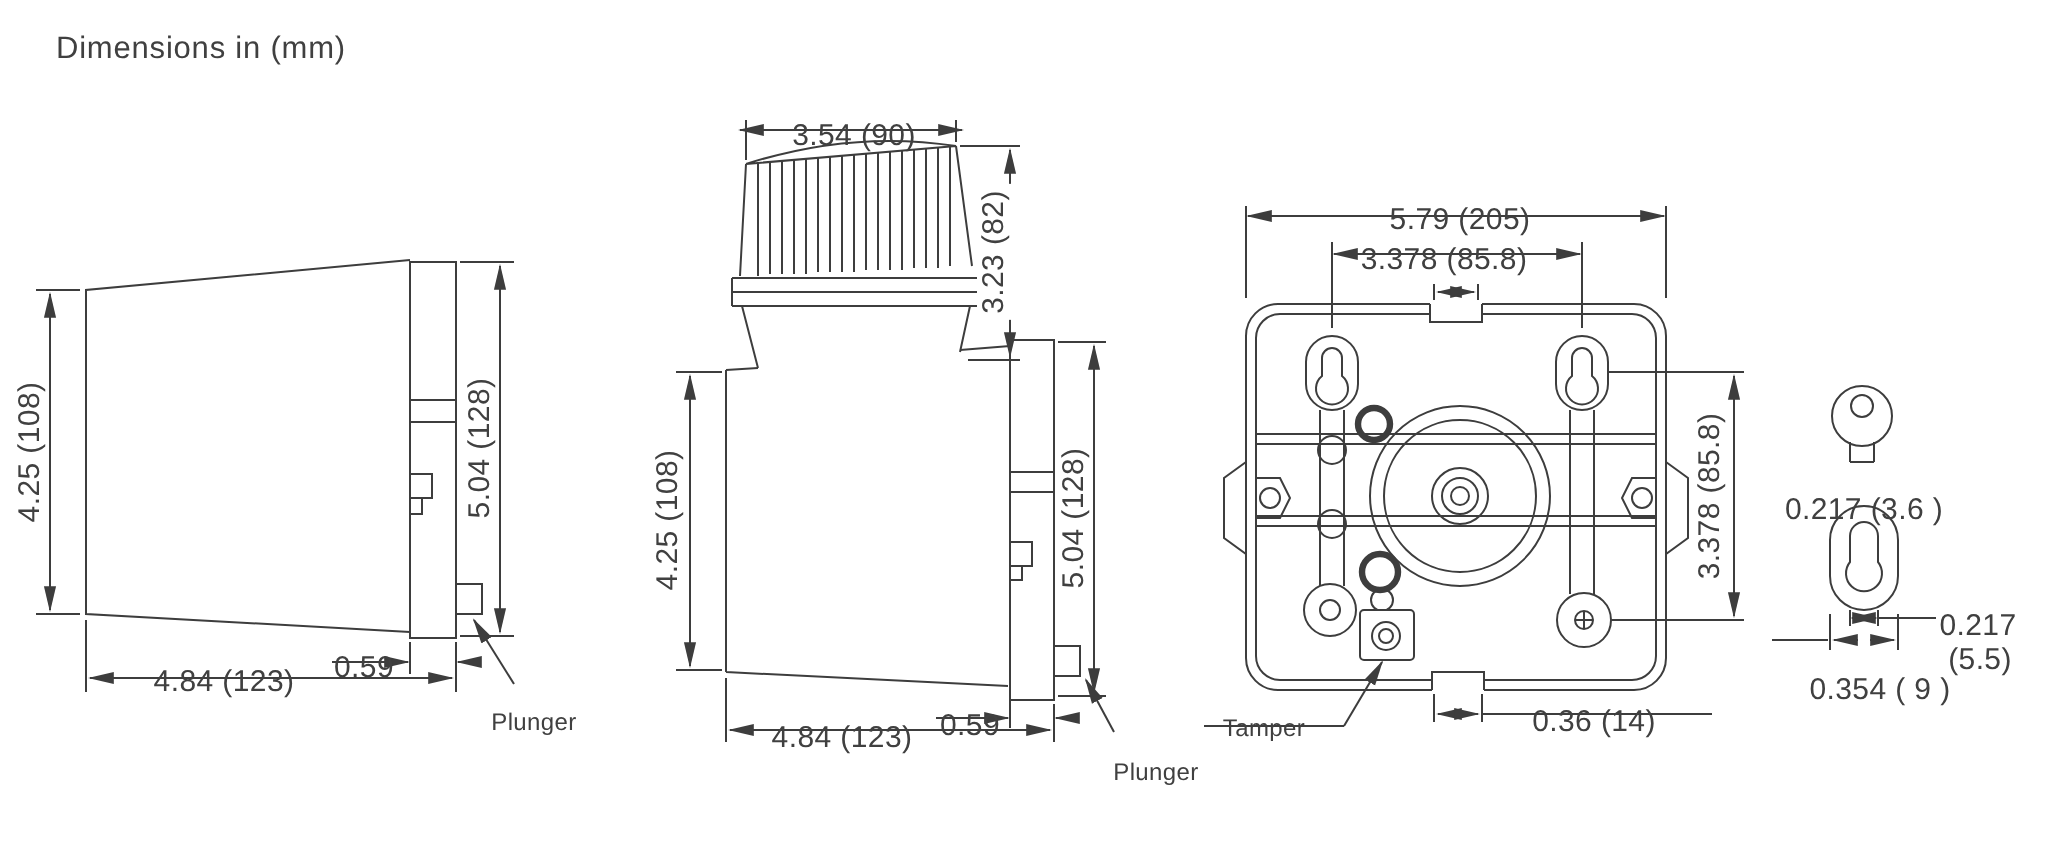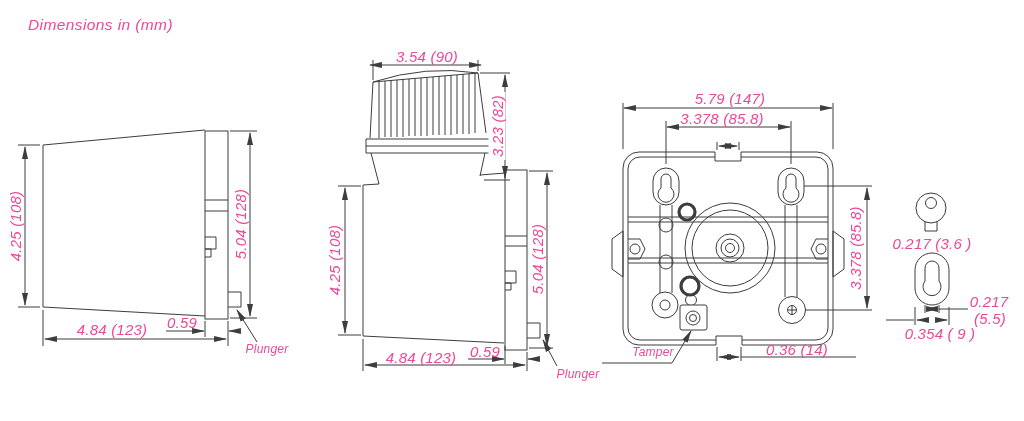--- a/index.html
+++ b/index.html
@@ -1,24 +1,24 @@
 <!DOCTYPE html>
 <html><head>
 <meta charset="utf-8">
 <style>
   html,body{margin:0;padding:0;background:#fff;}
   .canvas{position:relative;width:1024px;height:421px;background:#ffffff;
-    font-family:"Liberation Sans",sans-serif;color:#ec4899;overflow:hidden;font-style:italic;}
+    font-family:"Liberation Sans",sans-serif;color:#404040;overflow:hidden;}
   svg.art{position:absolute;left:0;top:0;}
   .draw *{stroke:#3d3d3d;fill:none;stroke-width:1;stroke-linejoin:miter;stroke-linecap:butt;}
   .draw .wf{fill:#ffffff;}
   .draw .wfn{fill:#ffffff;stroke:none;}
   .draw .thick{stroke-width:3.2;}
   .t{position:absolute;white-space:nowrap;font-size:15px;letter-spacing:.2px;}
-  .c{transform:translate(-50%,-50%);}
+  .c{transform:translate(-50%,-50%);margin-top:12px;}
   .r{transform:translate(-50%,-50%) rotate(-90deg);background:#fff;padding:0 3px;}
   .big{font-size:12px;}
   .title{position:absolute;left:28px;top:16px;font-size:15.5px;letter-spacing:.4px;}
 </style>
 </head>
 <body>
 
 <div class="canvas">
 
   <svg class="art" width="1024" height="421" viewBox="0 0 1024 421">
@@ -151,24 +151,24 @@
   <div class="t c big" style="left:267px;top:349px">Plunger</div>
 
   <div class="t c" style="left:427px;top:56px">3.54  (90)</div>
   <div class="t r" style="left:497px;top:126px">3.23 (82)</div>
   <div class="t r" style="left:334px;top:260px">4.25 (108)</div>
   <div class="t r" style="left:537px;top:259px">5.04 (128)</div>
   <div class="t c" style="left:421px;top:357px">4.84  (123)</div>
   <div class="t c" style="left:485px;top:351px">0.59</div>
   <div class="t c big" style="left:578px;top:374px">Plunger</div>
 
-  <div class="t c" style="left:730px;top:98px">5.79 (147)</div>
+  <div class="t c" style="left:730px;top:98px">5.79 (205)</div>
   <div class="t c" style="left:722px;top:118px">3.378 (85.8)</div>
   <div class="t r" style="left:855px;top:248px">3.378 (85.8)</div>
   <div class="t c" style="left:797px;top:349px">0.36 (14)</div>
-  <div class="t c big" style="left:653px;top:352px">Tamper</div>
+  <div class="t c big" style="left:632px;top:352px">Tamper</div>
 
   <div class="t c" style="left:932px;top:243px">0.217 (3.6 )</div>
   <div class="t c" style="left:989px;top:301px">0.217</div>
   <div class="t c" style="left:990px;top:318px">(5.5)</div>
   <div class="t c" style="left:940px;top:333px">0.354 ( 9 )</div>
 
 </div>
 
 </body></html>

